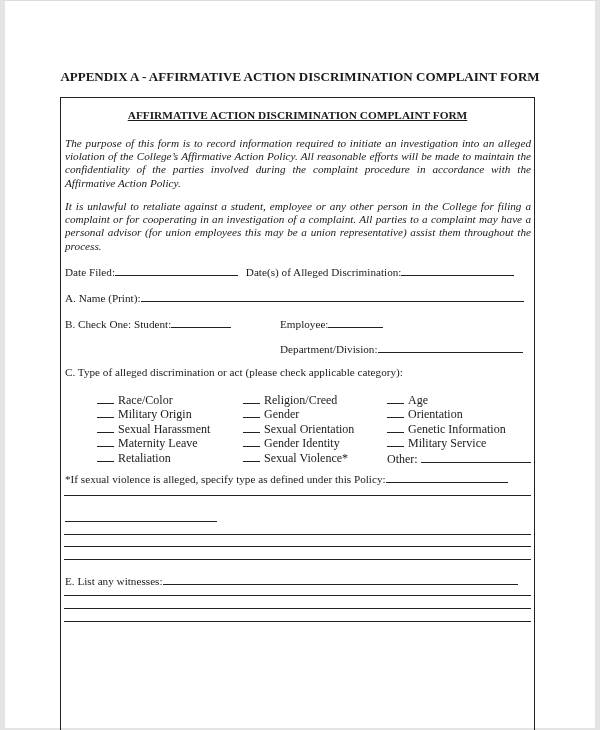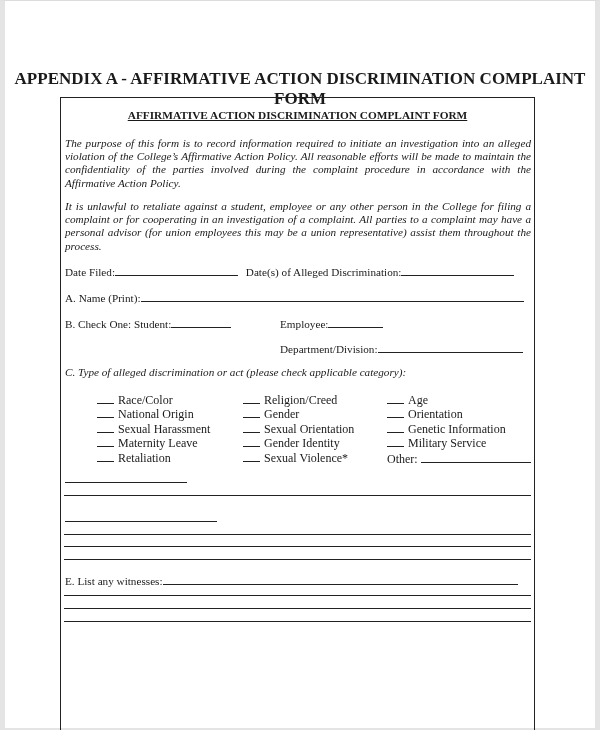--- a/index.html
+++ b/index.html
@@ -15,21 +15,21 @@
     position: absolute; left: 0; top: 0; width: 598px; height: 728px;
     border: 1px solid #dcdcdc;
     border-left: 5px solid #e4e4e4;
     border-right: 5px solid #e4e4e4;
     border-bottom: 2px solid #e4e4e4;
     box-sizing: border-box;
     width: 600px; height: 730px;
   }
   .appendix-title {
     position: absolute; left: 0; top: 69px; width: 600px;
-    text-align: center; font-weight: bold; font-size: 17px;
+    text-align: center; font-weight: bold; font-size: 13px;
     letter-spacing: 0px;
   }
   .form-box {
     position: absolute; left: 60px; top: 97px; width: 475px; height: 672px;
     border: 1.5px solid #222; box-sizing: border-box;
   }
   .form-title {
     position: absolute; left: 0; top: 11px; width: 100%;
     text-align: center; font-weight: bold; font-size: 11.3px;
     text-decoration: underline;
@@ -73,25 +73,25 @@
     <span>A.  Name (Print):</span><span class="uline" style="width:383px;"></span>
   </div>
   <div class="row" style="top:218px; left:219px;">
     <span>Employee:</span><span class="uline" style="width:55px;"></span>
   </div>
 
   <div class="row" style="top:243px; left:219px;">
     <span>Department/Division:</span><span class="uline" style="width:145px;"></span>
   </div>
 
-  <div class="row" style="top:268px;font-style:italic;">C.  Type of alleged discrimination or act (please check applicable category):</div>
+  <div class="row" style="top:268px;">C.  Type of alleged discrimination or act (please check applicable category):</div>
 
   <div class="cb-col" style="left:36px; top:295px;">
     <div class="cb-item"><span class="cb-blank"></span><span>Race/Color</span></div>
-    <div class="cb-item"><span class="cb-blank"></span><span>National Origin</span></div>
+    <div class="cb-item"><span class="cb-blank"></span><span>Military Origin</span></div>
     <div class="cb-item"><span class="cb-blank"></span><span>Sexual Harassment</span></div>
     <div class="cb-item"><span class="cb-blank"></span><span>Maternity Leave</span></div>
     <div class="cb-item"><span class="cb-blank"></span><span>Retaliation</span></div>
   </div>
 
   <div class="cb-col" style="left:182px; top:295px;">
     <div class="cb-item"><span class="cb-blank"></span><span>Religion/Creed</span></div>
     <div class="cb-item"><span class="cb-blank"></span><span>Gender</span></div>
     <div class="cb-item"><span class="cb-blank"></span><span>Sexual Orientation</span></div>
     <div class="cb-item"><span class="cb-blank"></span><span>Gender Identity</span></div>
@@ -100,21 +100,21 @@
 
   <div class="cb-col" style="left:326px; top:295px;">
     <div class="cb-item"><span class="cb-blank"></span><span>Age</span></div>
     <div class="cb-item"><span class="cb-blank"></span><span>Orientation</span></div>
     <div class="cb-item"><span class="cb-blank"></span><span>Genetic Information</span></div>
     <div class="cb-item"><span class="cb-blank"></span><span>Military Service</span></div>
     <div class="cb-item"><span>Other:</span> <span class="uline" style="width:110px;"></span></div>
   </div>
 
   <div class="row" style="top:373px;">
-    <span class="uline" style="width:122px;"></span>
+    <span>*If sexual violence is alleged, specify type as defined under this Policy:</span><span class="uline" style="width:122px;"></span>
   </div>
   <div class="line-full" style="top:397px;"></div>
 
   <div class="row" style="top:412px;">
      <span class="uline" style="width:152px;"></span>
   </div>
   <div class="line-full" style="top:436px;"></div>
   <div class="line-full" style="top:448px;"></div>
   <div class="line-full" style="top:461px;"></div>
 

